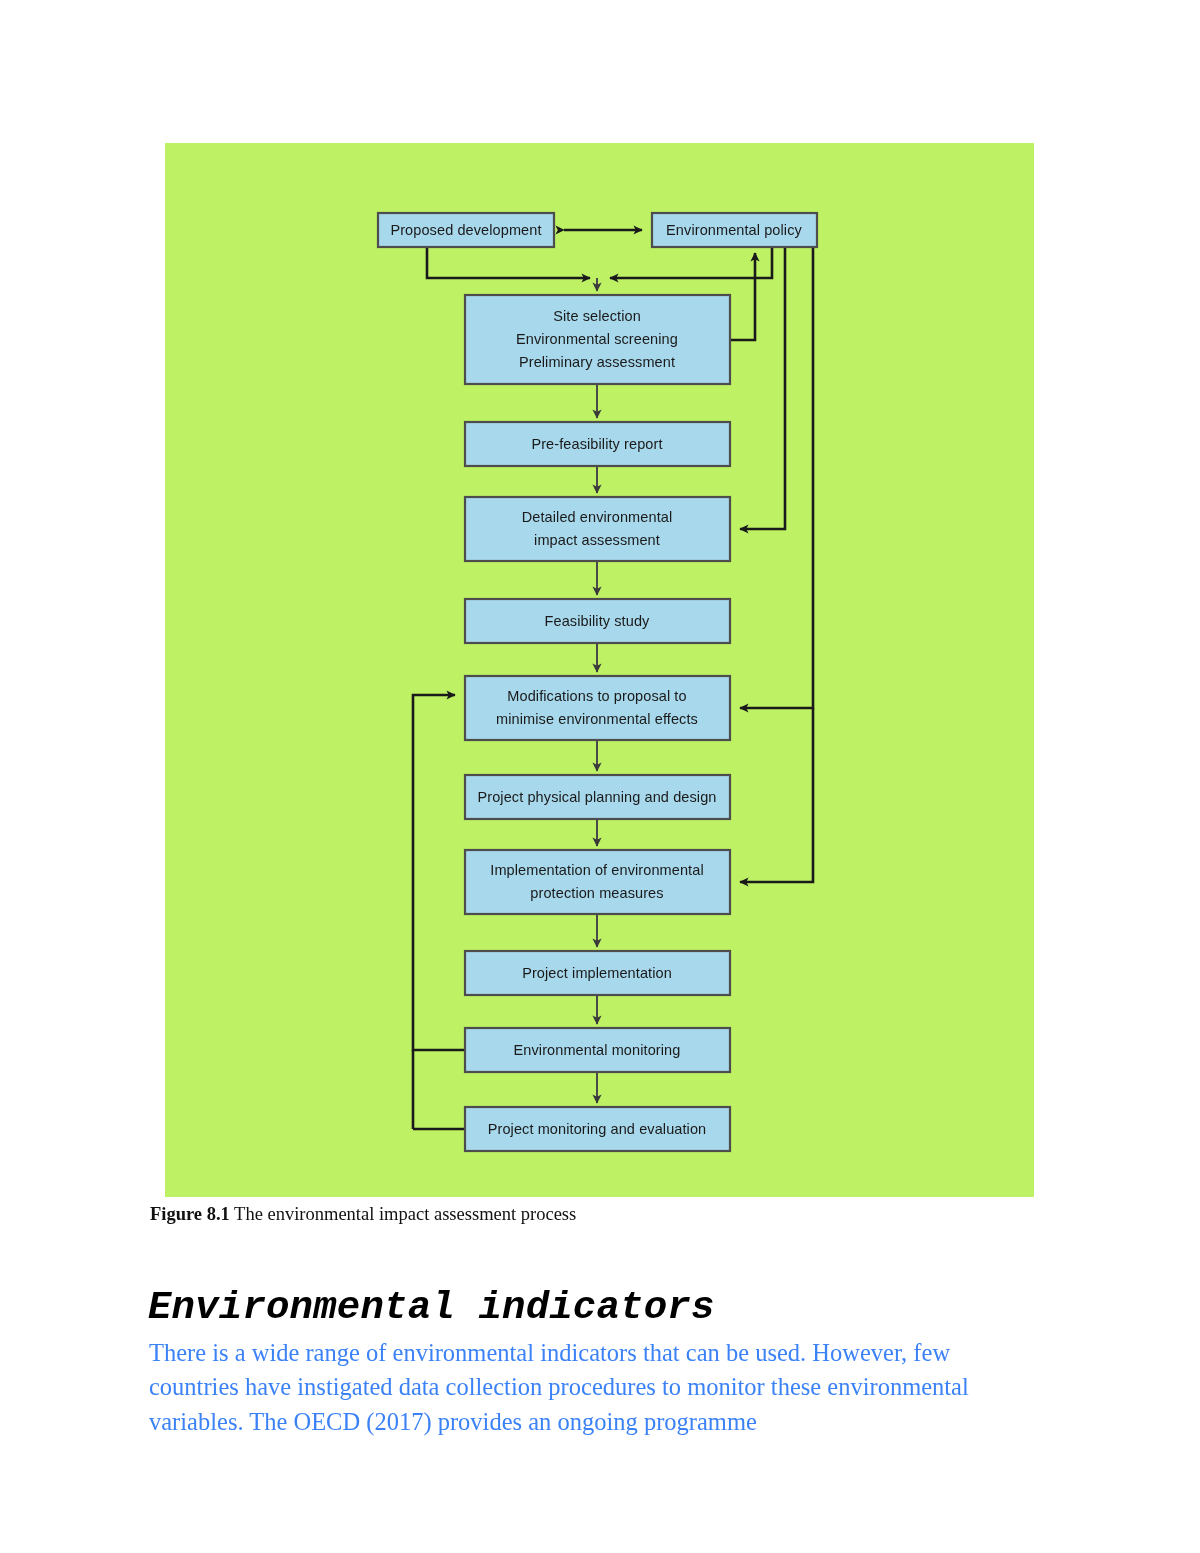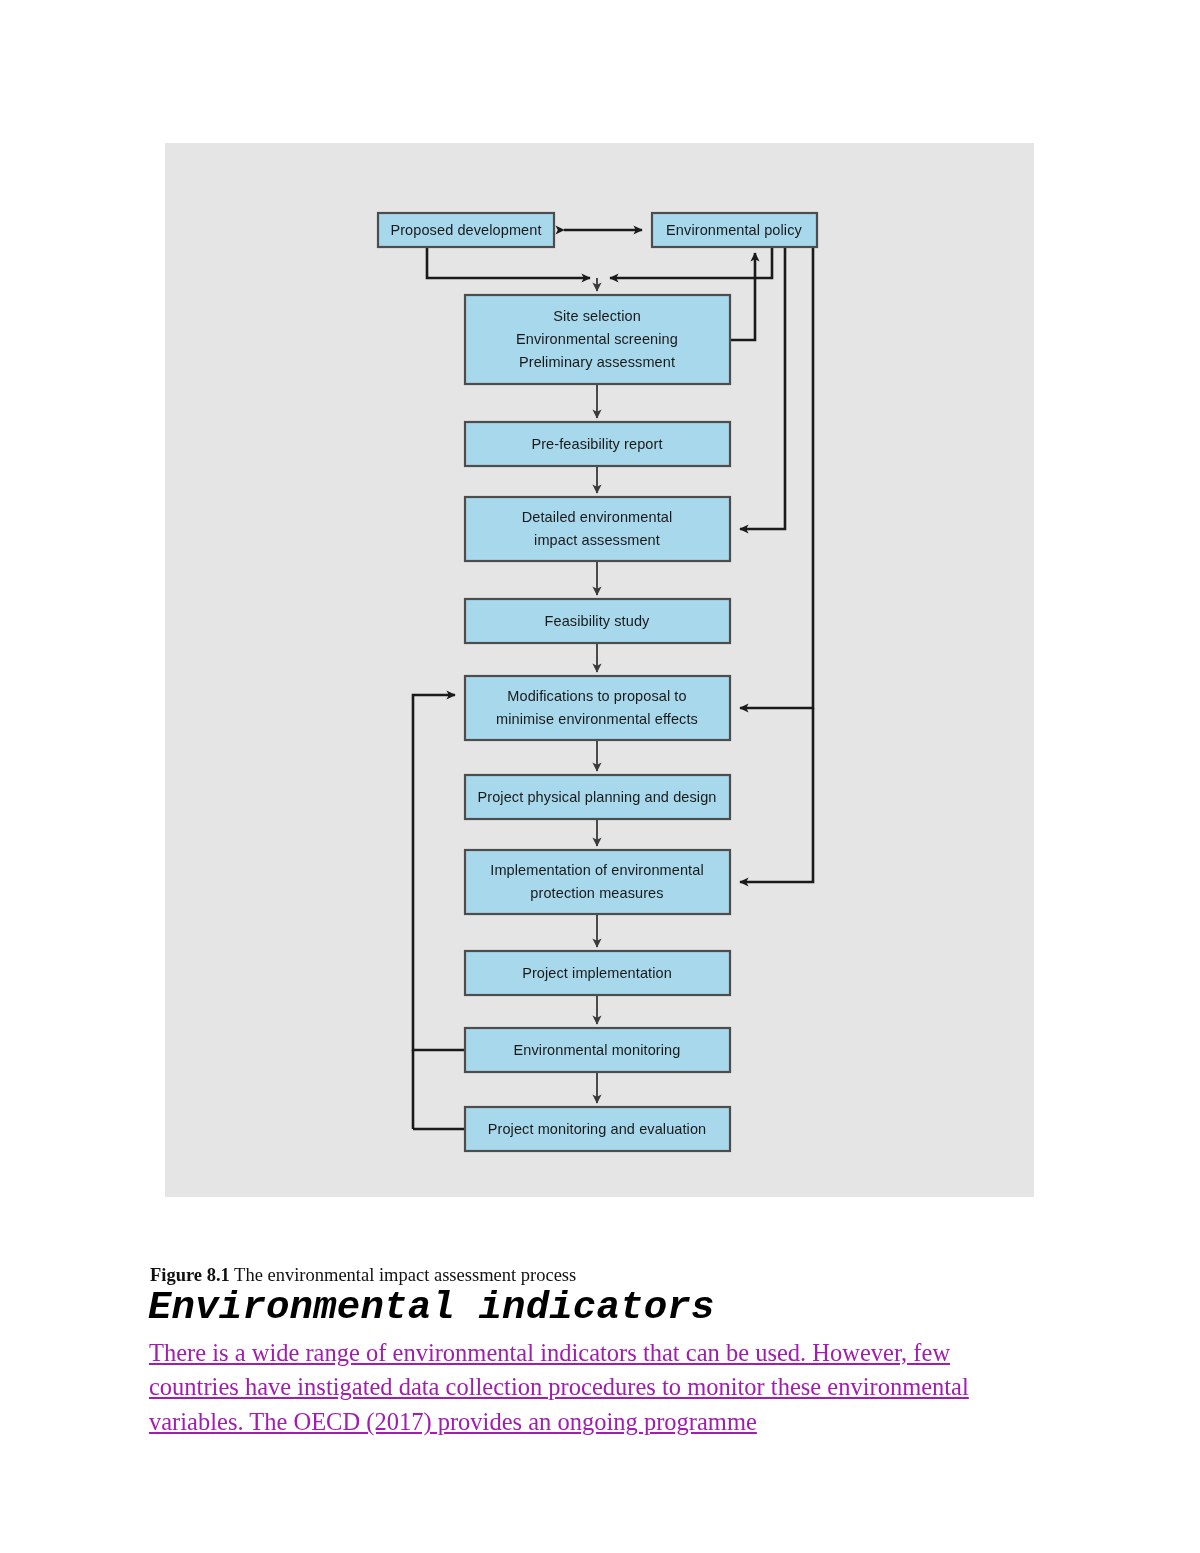--- a/index.html
+++ b/index.html
@@ -17,21 +17,21 @@
     overflow: hidden;
   }
 
   
   #figure-panel {
     position: absolute;
     left: 165px;
     top: 143px;
     width: 869px;
     height: 1054px;
-    background: #e5e5e5;
+    background: #bef264;
   }
   #figure-svg {
     position: absolute;
     left: 0;
     top: 0;
     width: 869px;
     height: 1054px;
     display: block;
   }
 
@@ -57,21 +57,21 @@
   .flow-line-thin {
     stroke: #4a4a4a;
     stroke-width: 2.0;
     fill: none;
   }
 
   
   #caption {
     position: absolute;
     left: 150px;
-    top: 1263px;
+    top: 1202px;
     width: 900px;
     font-family: "Liberation Serif", serif;
     font-size: 18.5px;
     line-height: 1.3;
     color: #111111;
   }
   #caption .cap-strong {
     font-weight: bold;
   }
   #section-heading {
@@ -88,22 +88,21 @@
     letter-spacing: 0.2px;
   }
   #body-paragraph {
     position: absolute;
     left: 149px;
     top: 1311px;
     width: 880px;
     font-family: "Liberation Serif", serif;
     font-size: 24.5px;
     line-height: 1.42;
-    color: #a21caf;
-    text-decoration: underline;
+    color: #3b82f6;
   }
 </style>
 </head>
 <body>
 
 <div id="figure-panel">
   <svg id="figure-svg" viewBox="0 0 869 1054">
     <defs>
       <marker id="arrowDark" markerWidth="11" markerHeight="11" refX="9.2" refY="5" orient="auto" markerUnits="userSpaceOnUse">
         <path d="M0.6,0.4 L10,5 L0.6,9.6 L3,5 Z" fill="#1a1a1a"></path>

